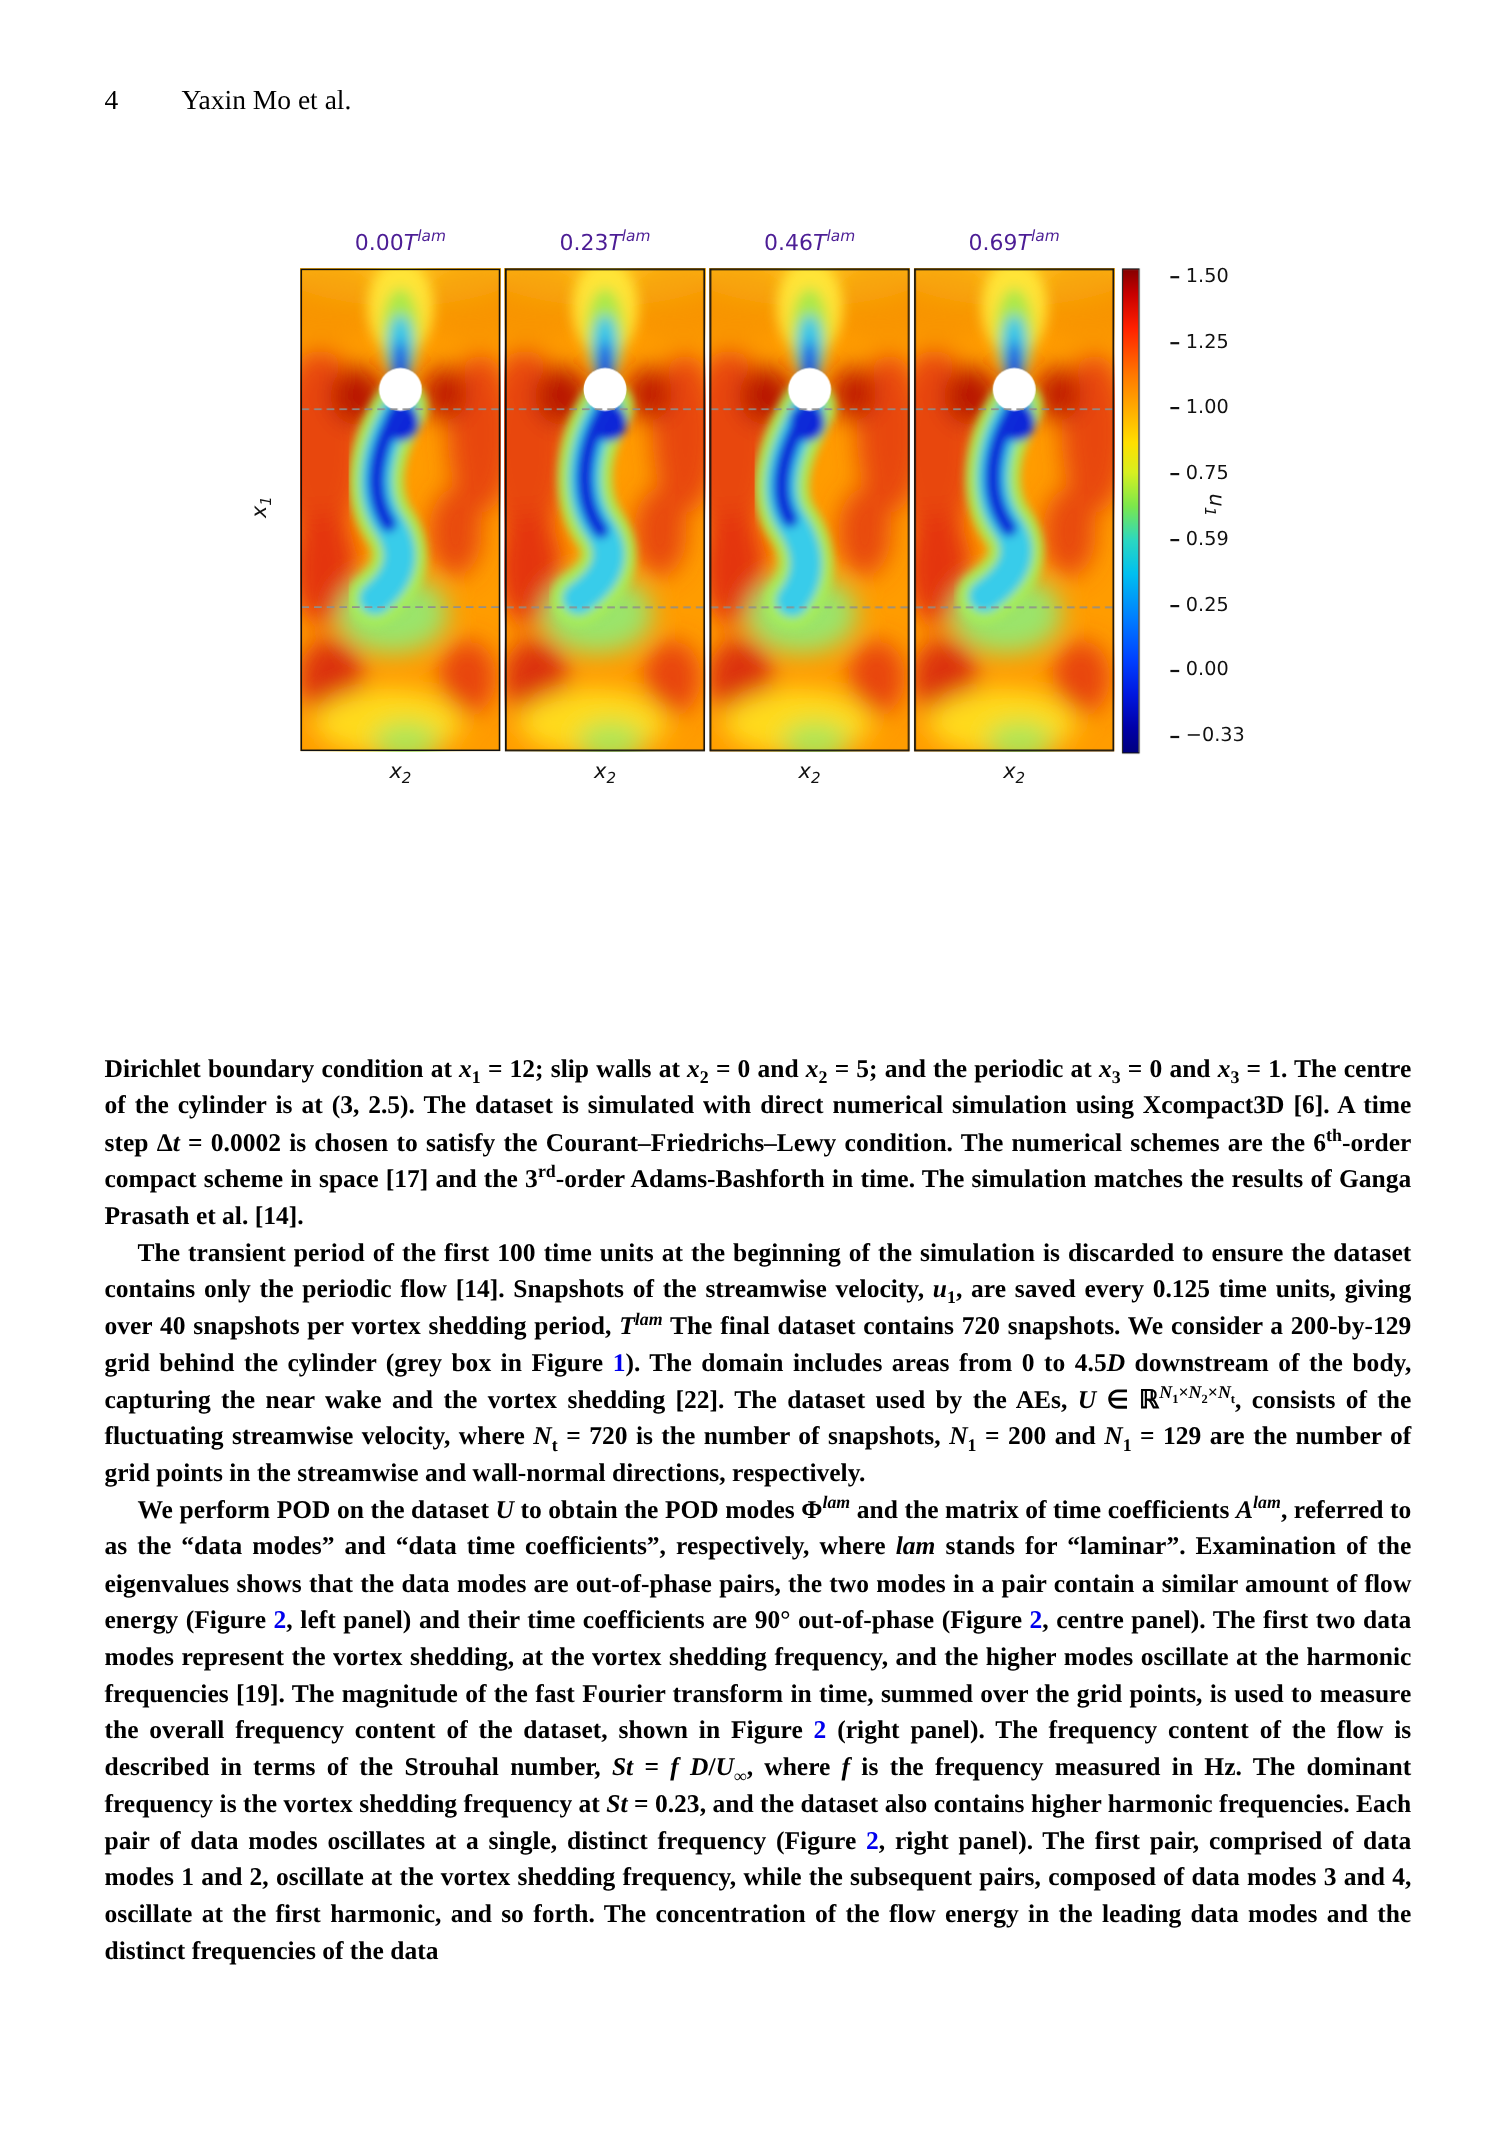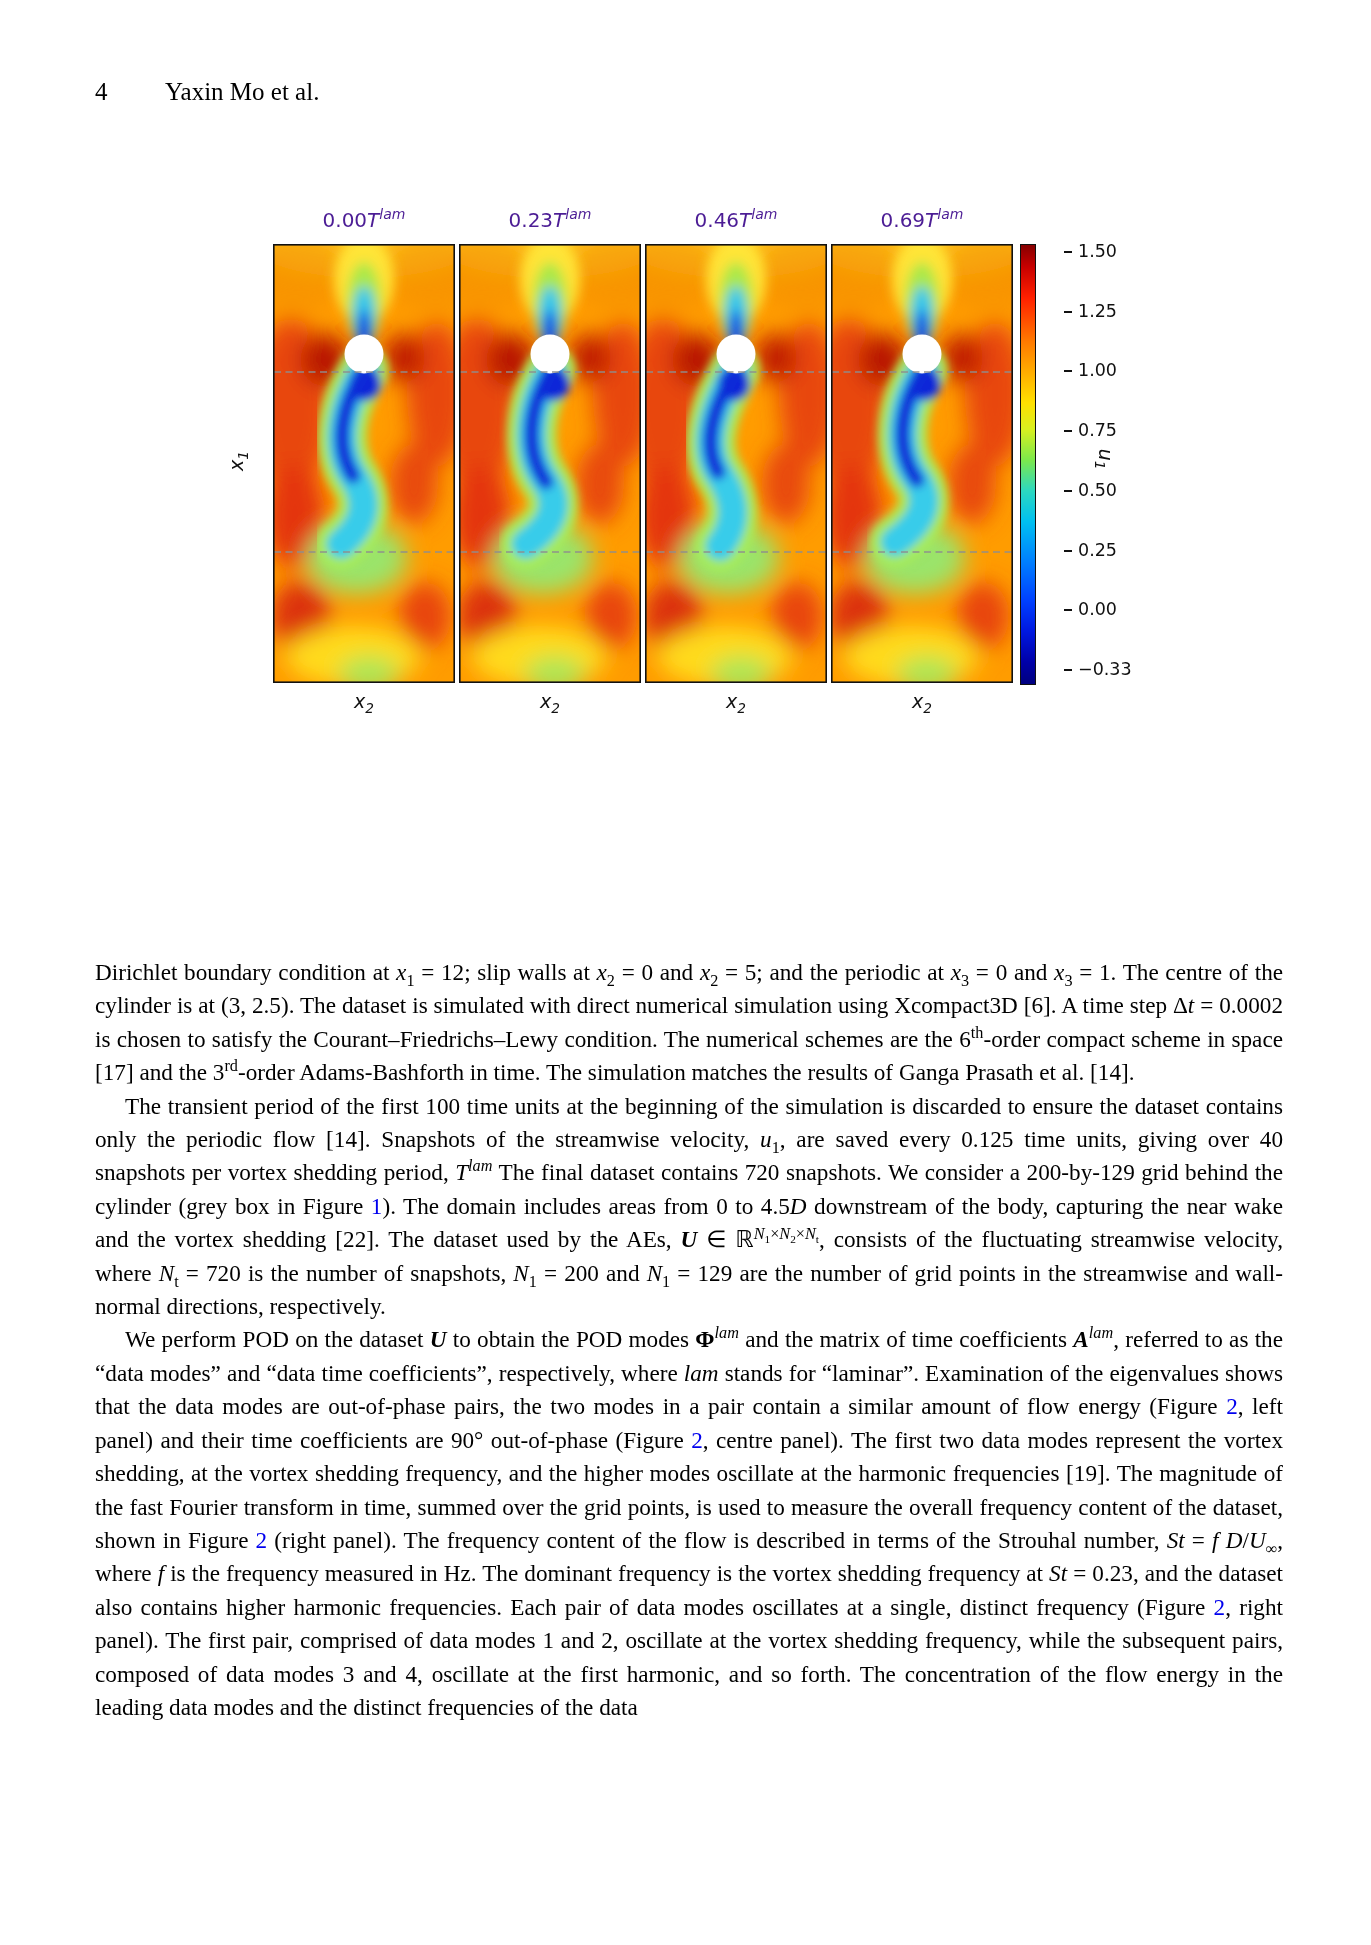--- a/index.html
+++ b/index.html
@@ -31,21 +31,21 @@
   .cbt .tl{position:absolute;left:0;top:10px;width:8px;height:2px;background:#111;}
   .cbt .tv{position:absolute;left:14px;top:0;font-family:"DejaVu Sans", sans-serif;
            font-size:17.5px;color:#111;white-space:nowrap;}
   .cblab{position:absolute;left:1096px;top:448px;transform:rotate(90deg);transform-origin:center;
          font-family:"DejaVu Sans", sans-serif;font-style:italic;font-size:19px;color:#111;}
 
   
   .caption{position:absolute;left:95px;top:746px;width:1188px;text-align:justify;
            font-size:23.5px;line-height:35px;}
   .bodytext{position:absolute;left:95px;top:956px;width:1188px;text-align:justify;
-            font-size:23.2px;line-height:33.4px;}
+            font-size:23.2px;line-height:33.4px;font-weight:bold;}
   .bodytext p{margin:0;padding:0;}
   .bodytext p.ind{text-indent:30px;}
   sub,sup{font-size:70%;line-height:0;}
   .figref{color:#0000ee;}
   b i, i b{font-style:italic;}
 </style>
 </head>
 <body>
 
 <div id="page">
@@ -262,21 +262,21 @@
       <div class="cbt" style="top: 116.429px;">
         <span class="tl"></span>
         <span class="tv">1.00</span>
       </div>
       <div class="cbt" style="top: 176.143px;">
         <span class="tl"></span>
         <span class="tv">0.75</span>
       </div>
       <div class="cbt" style="top: 235.857px;">
         <span class="tl"></span>
-        <span class="tv">0.50</span>
+        <span class="tv">0.59</span>
       </div>
       <div class="cbt" style="top: 295.571px;">
         <span class="tl"></span>
         <span class="tv">0.25</span>
       </div>
       <div class="cbt" style="top: 355.286px;">
         <span class="tl"></span>
         <span class="tv">0.00</span>
       </div>
       <div class="cbt" style="top: 415px;">

